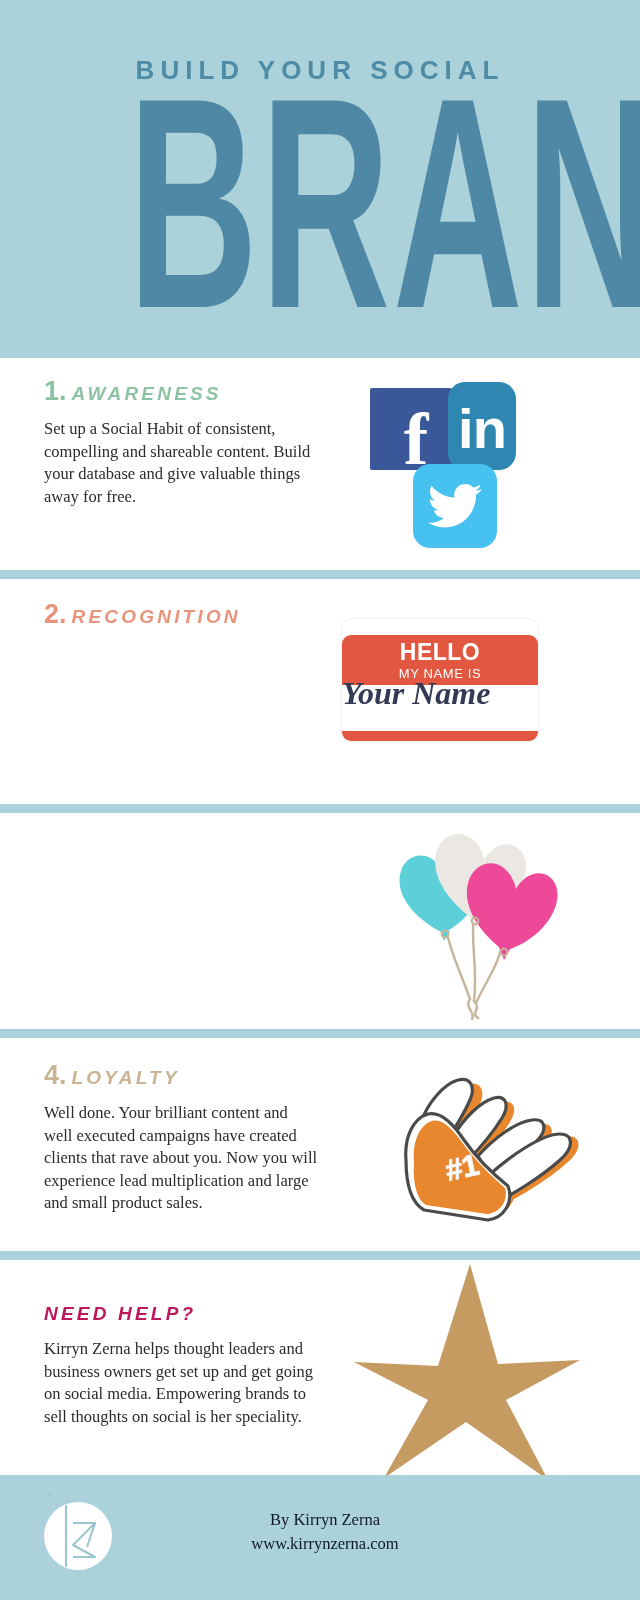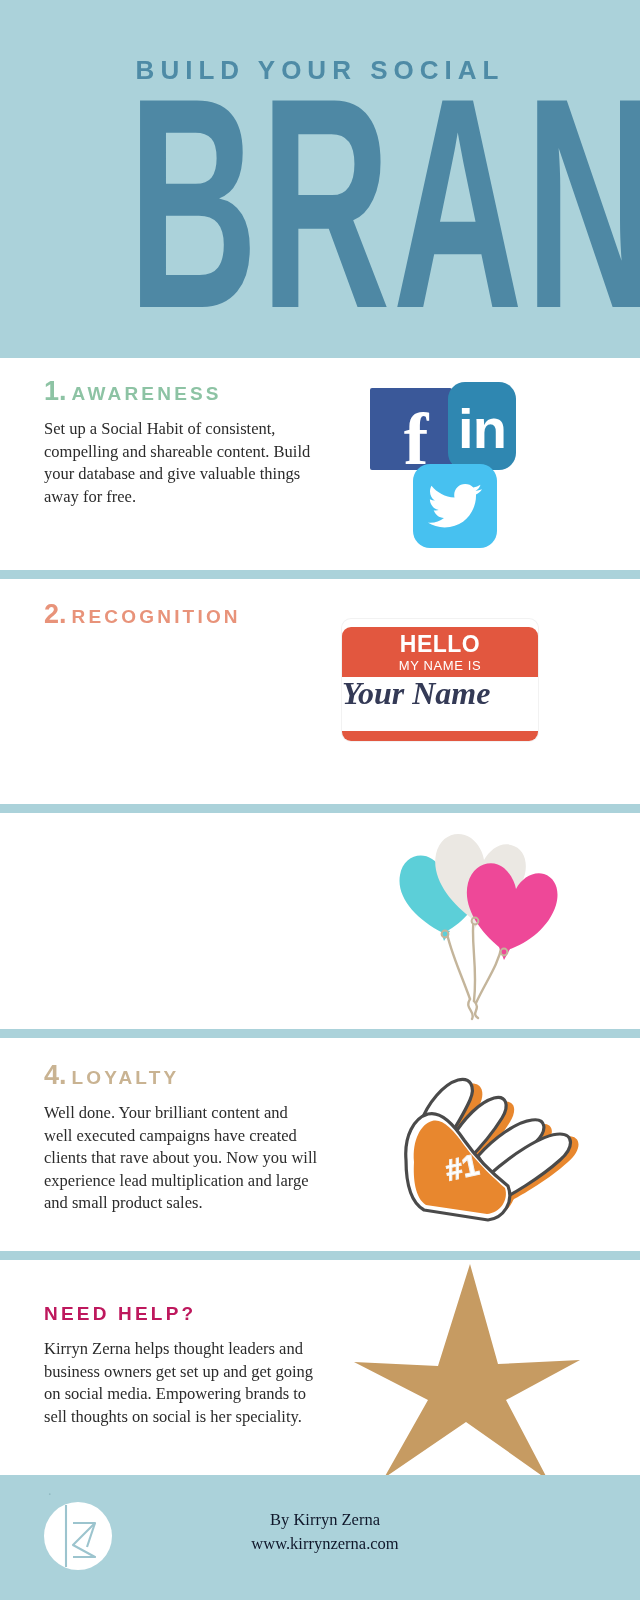--- a/index.html
+++ b/index.html
@@ -84,20 +84,21 @@
     font-weight: bold;
     font-size: 27px;
     letter-spacing: 0px;
   }
   .sec-name {
     font-family: "Liberation Sans", sans-serif;
     font-weight: bold;
     font-size: 19px;
     letter-spacing: 3.2px;
     margin-left: 5px;
+    font-style: italic;
   }
   .sec-body {
     font-family: "Liberation Serif", serif;
     font-size: 16.5px;
     line-height: 22.6px;
     color: #2b2b2b;
   }
 
   
   .c-awareness   { color: #8dc3a4; }
@@ -140,21 +141,21 @@
   }
 
   
   .nametag {
     position: relative; width: 196px; height: 122px;
     background: #ffffff;
     border-radius: 9px;
     box-shadow: 0 0 0 1px #f2f2f2;
   }
   .nametag-head {
-    position: absolute; left: 0; top: 8px;
+    position: absolute; left: 0; top: 16px;
     width: 196px; height: 50px;
     background: #e2573f;
     border-radius: 9px 9px 0 0;
     text-align: center;
   }
   .nametag-hello {
     font-family: "Liberation Sans", sans-serif;
     font-weight: bold; font-size: 23px; color: #fff;
     letter-spacing: 0.5px; margin-top: 4px;
   }

